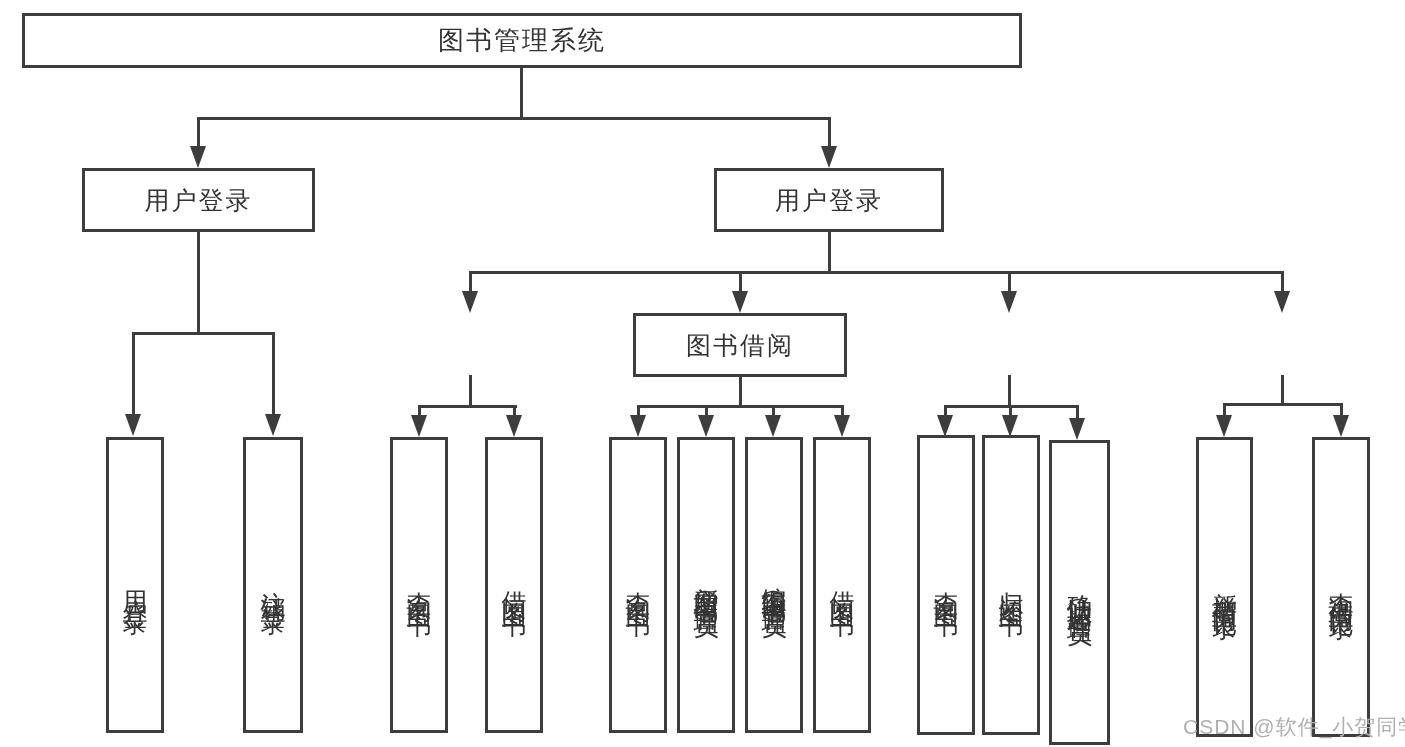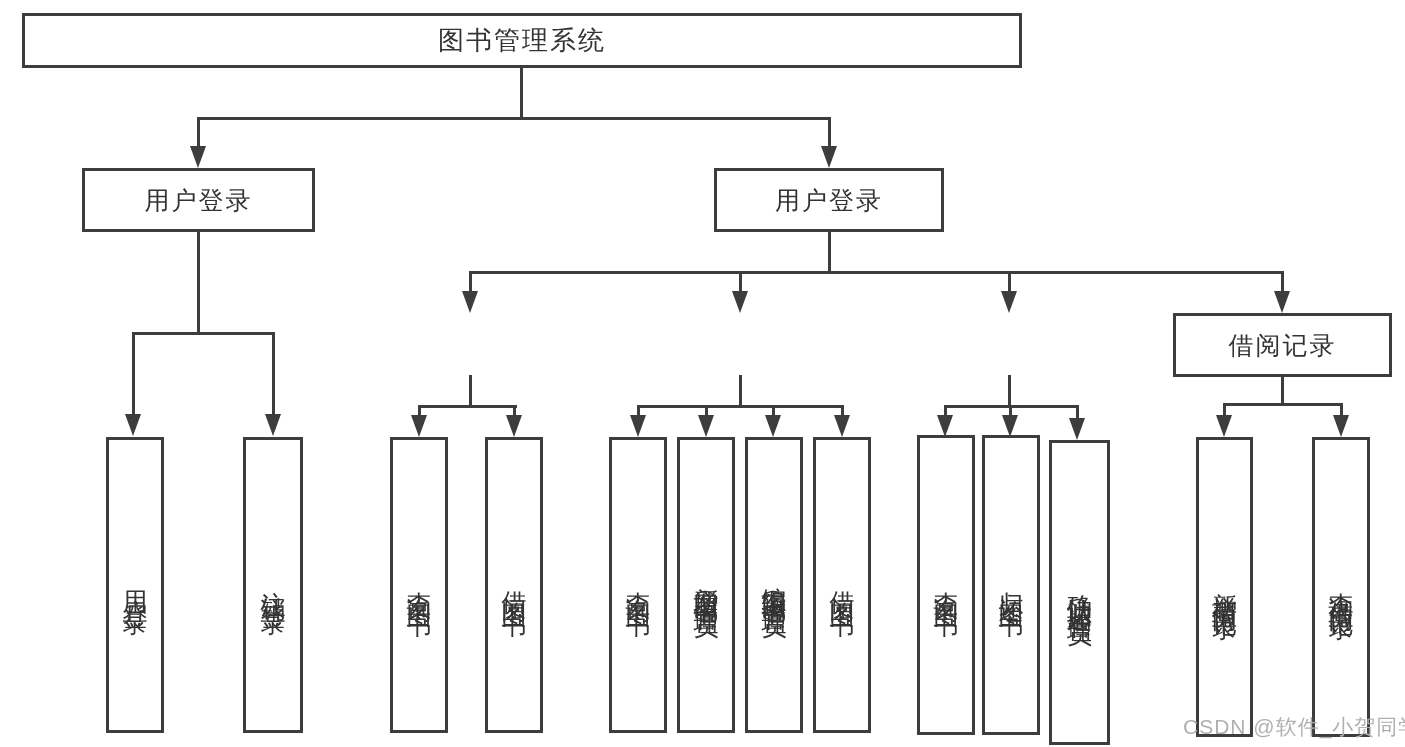--- a/index.html
+++ b/index.html
@@ -100,22 +100,22 @@
   <div class="hl" style="left:469px; top:271px; width:814px;"></div>
   <div class="vl" style="left:469px; top:271px; height:22px;"></div>
   <div class="ah" style="left:462px; top:291px;"></div>
   <div class="vl" style="left:739px; top:271px; height:22px;"></div>
   <div class="ah" style="left:732px; top:291px;"></div>
   <div class="vl" style="left:1008px; top:271px; height:22px;"></div>
   <div class="ah" style="left:1001px; top:291px;"></div>
   <div class="vl" style="left:1281px; top:271px; height:22px;"></div>
   <div class="ah" style="left:1274px; top:291px;"></div>
 
-  <div class="node" style="left:1173px; top:313px; width:219px; height:64px;">
-    <span>借阅记录</span>
+  <div class="node" style="left:633px; top:313px; width:214px; height:64px;">
+    <span>图书借阅</span>
   </div>
 
   <div class="vl" style="left:469px; top:375px; height:32px;"></div>
   <div class="hl" style="left:418px; top:405px; width:99px;"></div>
   <div class="vl" style="left:418px; top:405px; height:12px;"></div>
   <div class="ah" style="left:411px; top:415px;"></div>
   <div class="vl" style="left:513px; top:405px; height:12px;"></div>
   <div class="ah" style="left:506px; top:415px;"></div>
 
   <div class="vl" style="left:739px; top:375px; height:32px;"></div>

